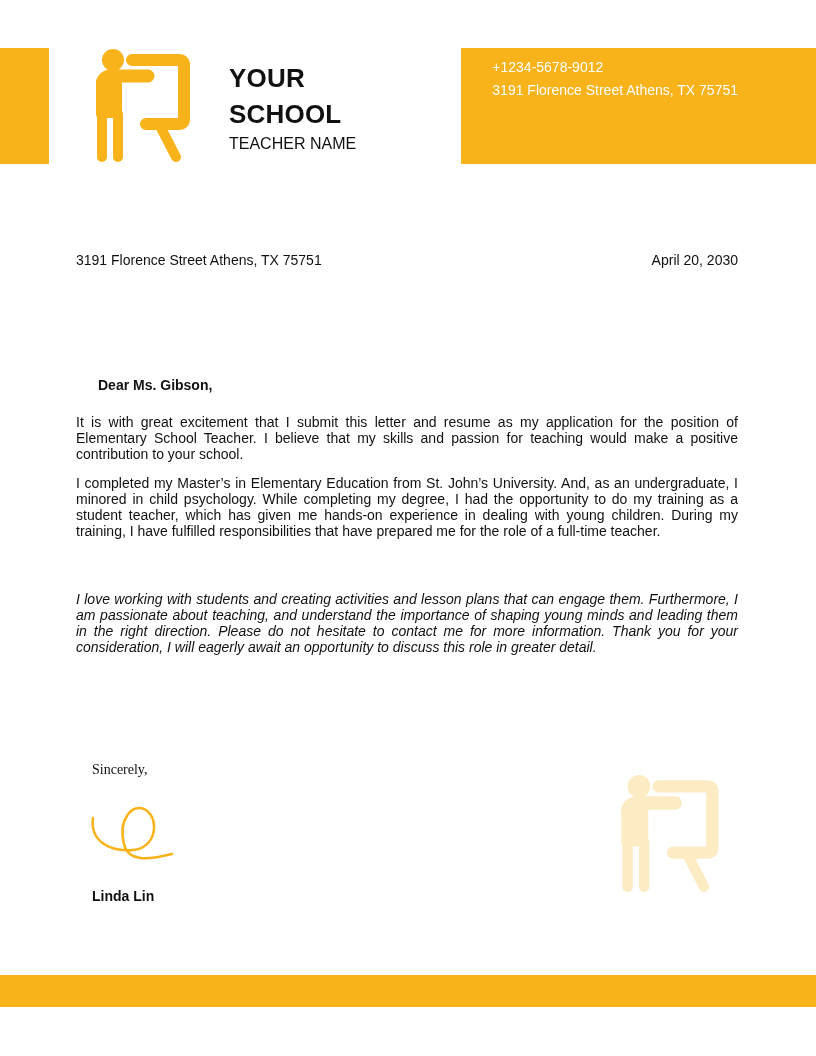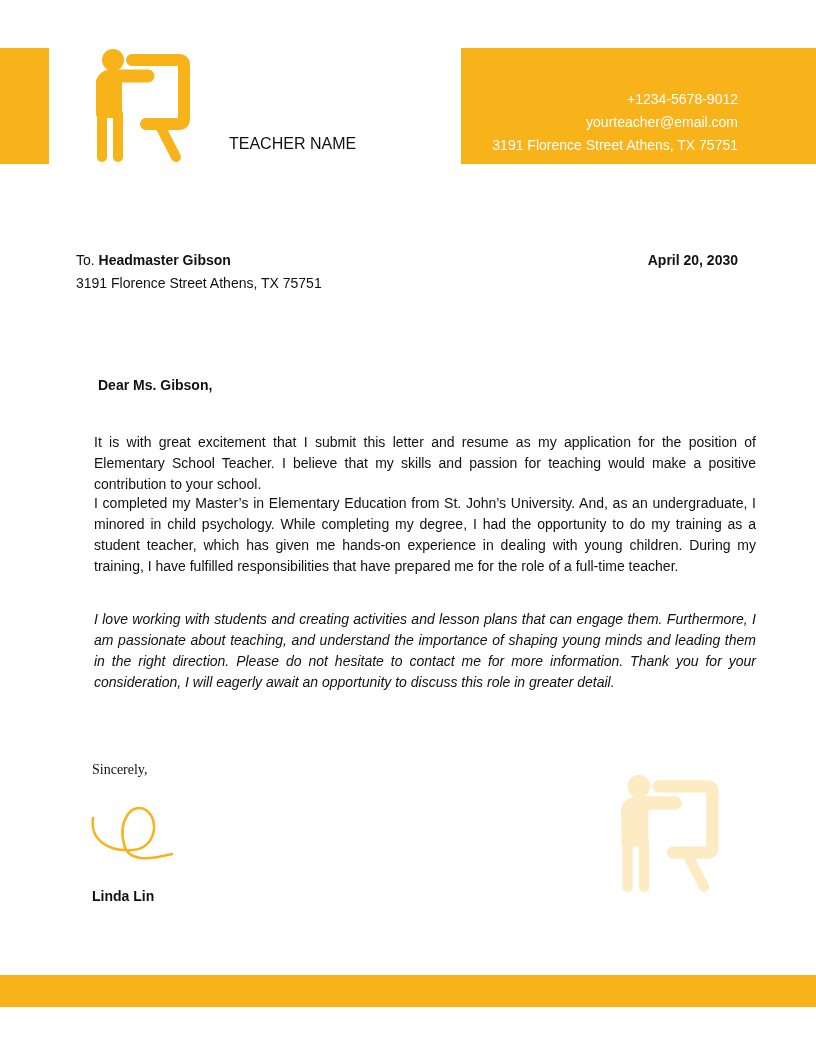--- a/index.html
+++ b/index.html
@@ -7,26 +7,26 @@
     width: 816px; height: 1056px; position: relative; background: #ffffff;
     font-family: "Liberation Sans", "DejaVu Sans", sans-serif; color: #111111;
     overflow: hidden;
   }
   .left-bar { position: absolute; left: 0; top: 48px; width: 49px; height: 116px; background: #F8B21A; }
   .logo { position: absolute; left: 96px; top: 48px; width: 96px; height: 116px; }
   .logo-wm { position: absolute; left: 616px; top: 774px; width: 110px; height: 120px; }
   .school-name { position: absolute; left: 229px; top: 60px; font-weight: bold; font-size: 26px; line-height: 36px; color: #111; letter-spacing: 0.2px; }
   .teacher-name { position: absolute; left: 229px; top: 135px; font-size: 16px; color: #111; text-align: center; }
   .contact-box { position: absolute; left: 461px; top: 48px; width: 355px; height: 116px; background: #F8B21A; }
-  .contact-lines { position: absolute; right: 78px; top: 88px; text-align: right; color: #ffffff; font-size: 14px; line-height: 23px; }
+  .contact-lines { position: absolute; right: 78px; top: 56px; text-align: left; color: #ffffff; font-size: 14px; line-height: 23px; }
   .recipient { position: absolute; left: 76px; top: 249px; font-size: 14px; line-height: 23px; }
   .recipient b { font-weight: bold; }
-  .date { position: absolute; right: 78px; top: 249px; font-size: 14px; font-weight: bold; line-height: 23px; }
+  .date { position: absolute; right: 78px; top: 249px; font-size: 14px; font-weight: normal; line-height: 23px; }
   .salutation { position: absolute; left: 76px; top: 375px; font-size: 14px; font-weight: bold; line-height: 20px; margin-left: 22px; }
-  .body-text { position: absolute; left: 76px; width: 662px; font-size: 14px; line-height: 21px; text-align: justify; margin: 18px; }
+  .body-text { position: absolute; left: 76px; width: 662px; font-size: 14px; line-height: 16px; text-align: justify; margin: 0; }
   .p1 { top: 414px; }
   .p2 { top: 475px; }
   .p3 { top: 591px; font-style: italic; }
   .closing { position: absolute; left: 92px; top: 762px; font-size: 14px; font-family: Liberation Serif, serif; }
   .signature { position: absolute; left: 88px; top: 800px; width: 90px; height: 70px; }
   .signer { position: absolute; left: 92px; top: 888px; font-size: 14px; font-weight: bold; text-align: center; }
   .footer-bar { position: absolute; left: 0; top: 975px; width: 816px; height: 32px; background: #F8B21A; }
 </style>
 </head>
 <body>
@@ -39,35 +39,32 @@
     <path d="M6 38 Q6 28 16 28 L52 28" stroke-width="13" fill="none"></path>
     <rect x="0" y="30" width="26" height="40" rx="4" stroke="none"></rect>
     <line x1="6" y1="66" x2="6" y2="109" stroke-width="10"></line>
     <line x1="22" y1="66" x2="22" y2="109" stroke-width="10"></line>
     <path d="M36 12 L83 12 Q88 12 88 17 L88 71 Q88 76 83 76 L50 76" stroke-width="12" fill="none"></path>
     <line x1="63" y1="76" x2="80" y2="109" stroke-width="10"></line>
   </g>
 </svg>
 
 <div class="school-name">
+  <div>YOUR</div>
+  <div>SCHOOL</div>
 </div>
 <div class="teacher-name">TEACHER NAME</div>
 
 <div class="contact-box"></div>
 <div class="contact-lines">
   <div>+1234-5678-9012</div>
-  <div>yourteacher@email.com</div>
   <div>3191 Florence Street Athens, TX 75751</div>
 </div>
 
 <div class="recipient">
-  <div>
-    <span>To.</span>
-    <b>Headmaster Gibson</b>
-  </div>
   <div>3191 Florence Street Athens, TX 75751</div>
 </div>
 
 <div class="date">April 20, 2030</div>
 
 <div class="salutation">Dear Ms. Gibson,</div>
 
 <p class="body-text p1">It is with great excitement that I submit this letter and resume as my application for the position of Elementary School Teacher. I believe that my skills and passion for teaching would make a positive contribution to your school.</p>
 <p class="body-text p2">I completed my Master’s in Elementary Education from St. John’s University. And, as an undergraduate, I minored in child psychology. While completing my degree, I had the opportunity to do my training as a student teacher, which has given me hands-on experience in dealing with young children. During my training, I have fulfilled responsibilities that have prepared me for the role of a full-time teacher.</p>
 <p class="body-text p3">I love working with students and creating activities and lesson plans that can engage them. Furthermore, I am passionate about teaching, and understand the importance of shaping young minds and leading them in the right direction. Please do not hesitate to contact me for more information. Thank you for your consideration, I will eagerly await an opportunity to discuss this role in greater detail.</p>

